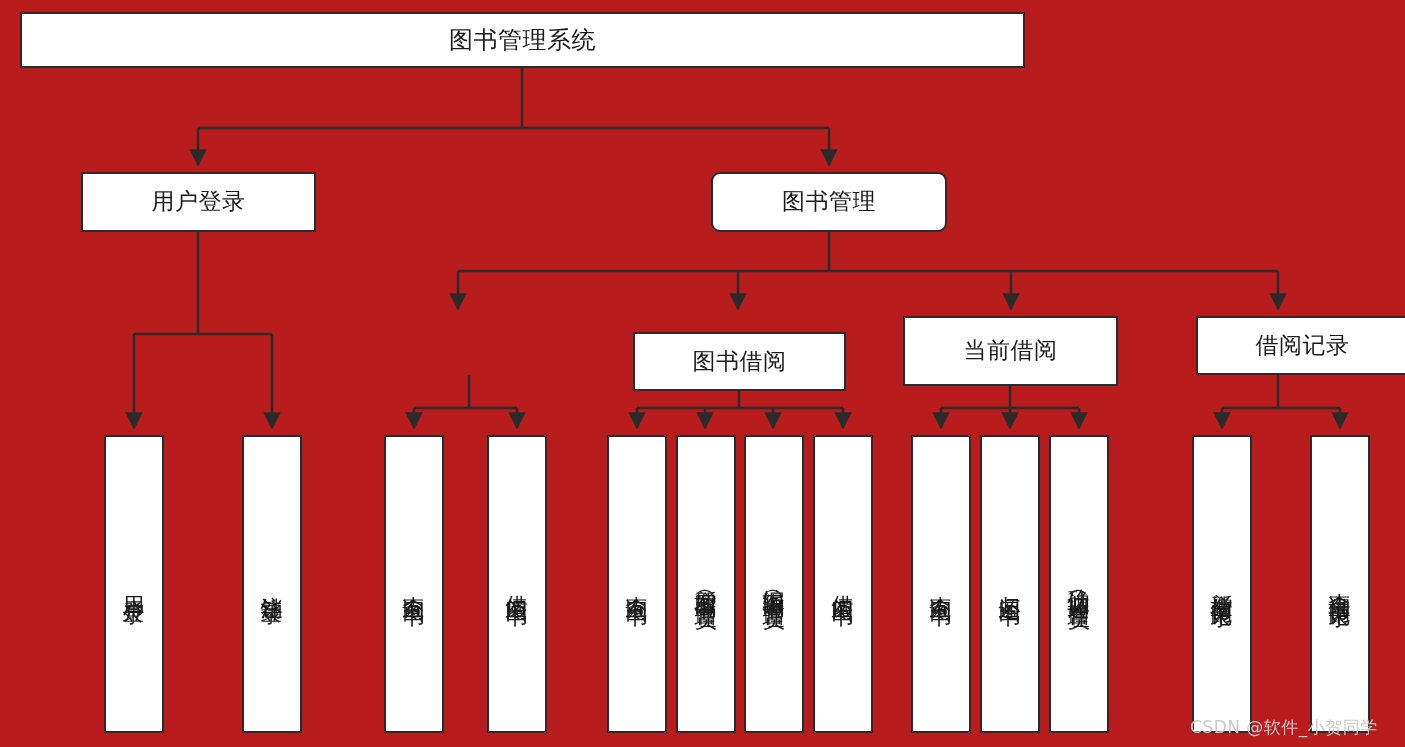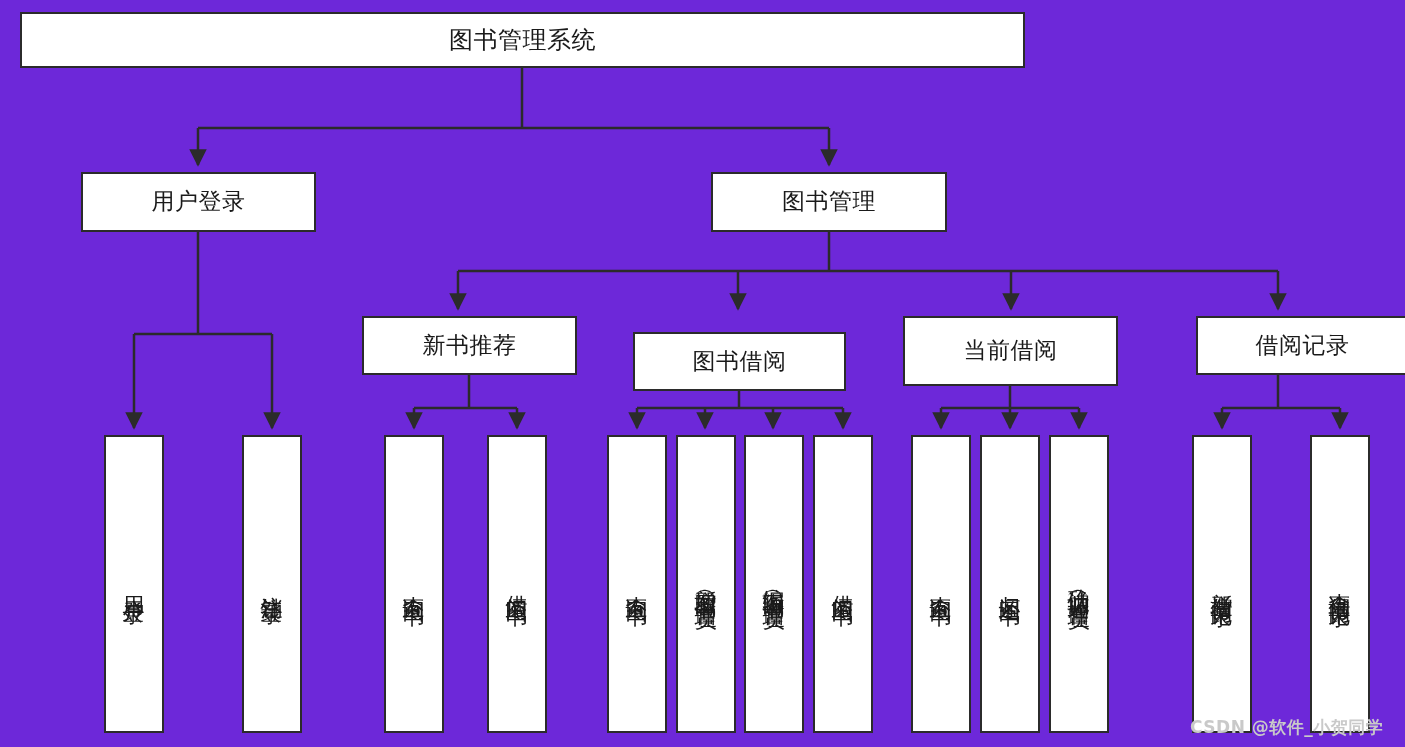--- a/index.html
+++ b/index.html
@@ -8,21 +8,21 @@
     padding: 0;
     background: #ffffff;
   }
   body {
     font-family: "DejaVu Sans", "Liberation Sans", sans-serif;
   }
   #canvas {
     position: relative;
     width: 1405px;
     height: 747px;
-    background: #6d28d9;
+    background: #b91c1c;
     overflow: hidden;
   }
   svg.connectors {
     position: absolute;
     left: 0;
     top: 0;
     width: 1405px;
     height: 747px;
     pointer-events: none;
   }
@@ -63,21 +63,20 @@
     max-height: 270px;
     white-space: nowrap;
   }
   .watermark {
     position: absolute;
     font-size: 17px;
     color: #c9c9c9;
     white-space: nowrap;
     letter-spacing: 0.5px;
     font-family: "DejaVu Sans", "Liberation Sans", sans-serif;
-    font-weight: bold;
   }
 </style>
 </head>
 <body>
 
 <div id="canvas">
 
   <svg class="connectors" viewBox="0 0 1405 747" xmlns="http://www.w3.org/2000/svg">
     <defs>
       <marker id="arw" viewBox="0 0 10 10" refX="9" refY="5" markerWidth="7" markerHeight="7" orient="auto-start-reverse">
@@ -129,27 +128,24 @@
   </svg>
 
   <div class="node h root" style="left:20px; top:12px; width:1005px; height:56px;">
     <span class="cap">图书管理系统</span>
   </div>
 
   <div class="node h" style="left:81px; top:172px; width:235px; height:60px;">
     <span class="cap">用户登录</span>
   </div>
 
-  <div class="node h" style="left:711px; top:172px; width:236px; height:60px;">
+  <div class="node h" style="left:711px; top:172px; width:236px; height:60px;border-radius:9px;">
     <span class="cap">图书管理</span>
   </div>
 
-  <div class="node h" style="left:362px; top:316px; width:215px; height:59px;">
-    <span class="cap">新书推荐</span>
-  </div>
 
   <div class="node h" style="left:633px; top:332px; width:213px; height:59px;">
     <span class="cap">图书借阅</span>
   </div>
 
   <div class="node h" style="left:903px; top:316px; width:215px; height:70px;">
     <span class="cap">当前借阅</span>
   </div>
 
   <div class="node h" style="left:1172px; top:316px; width:213px; height:59px;margin-left:24px;">

